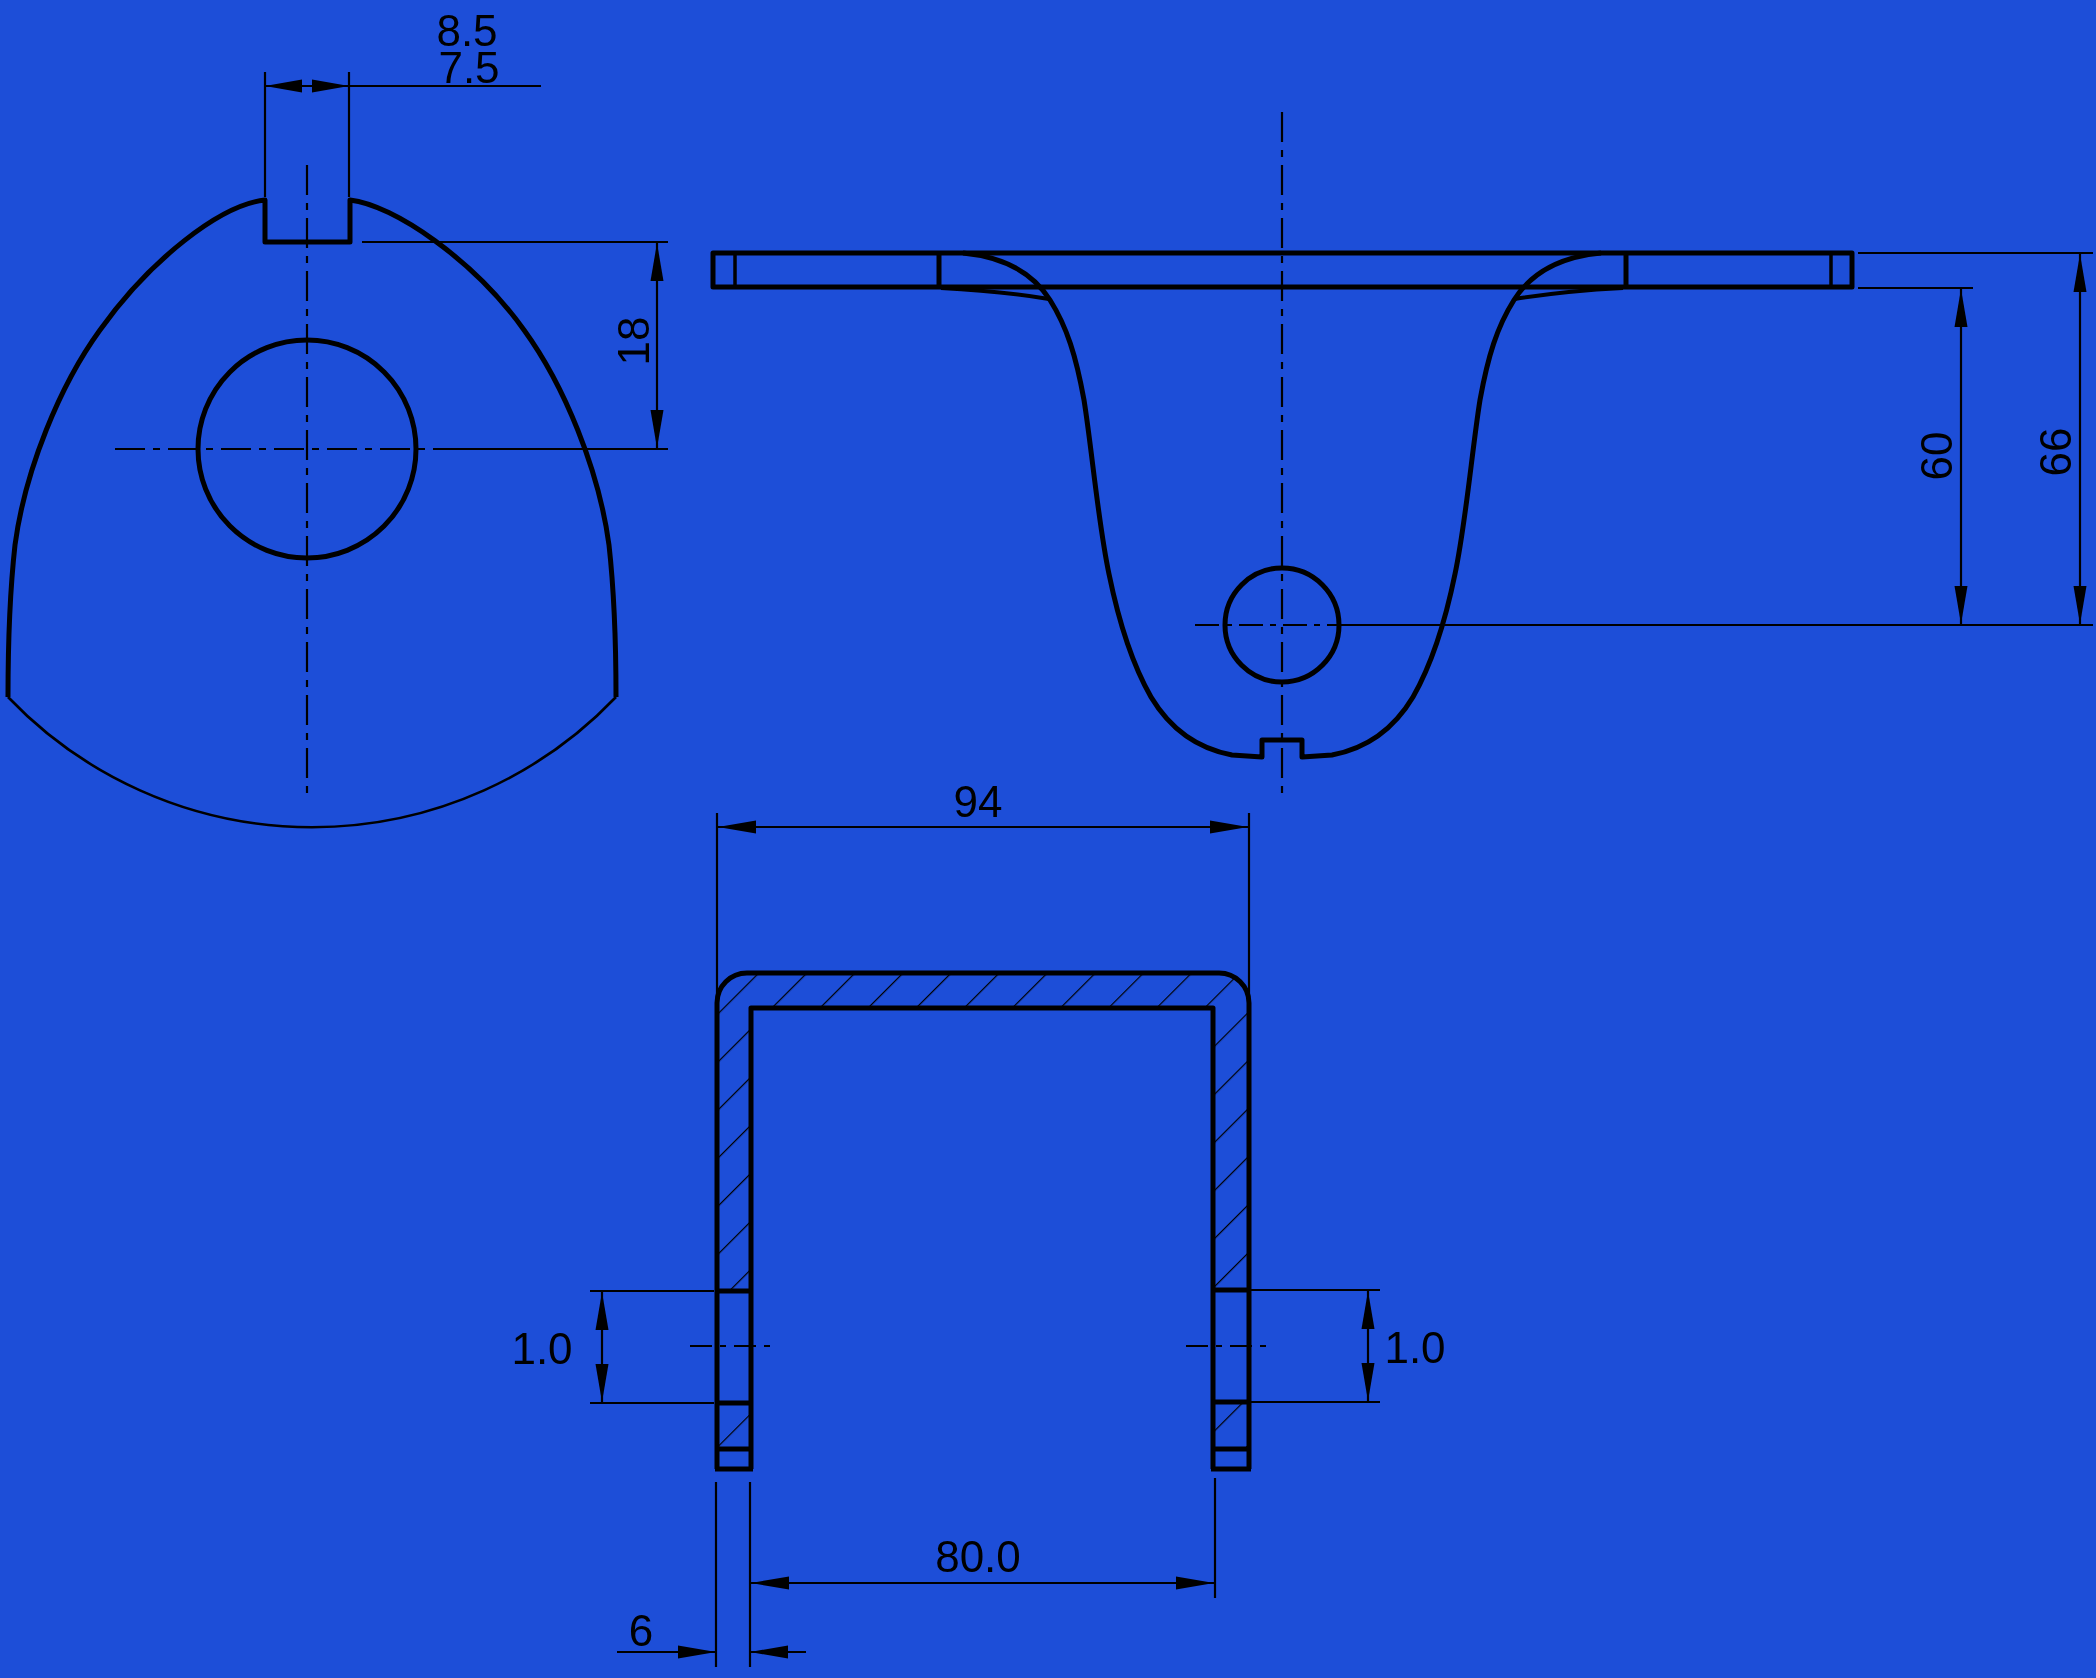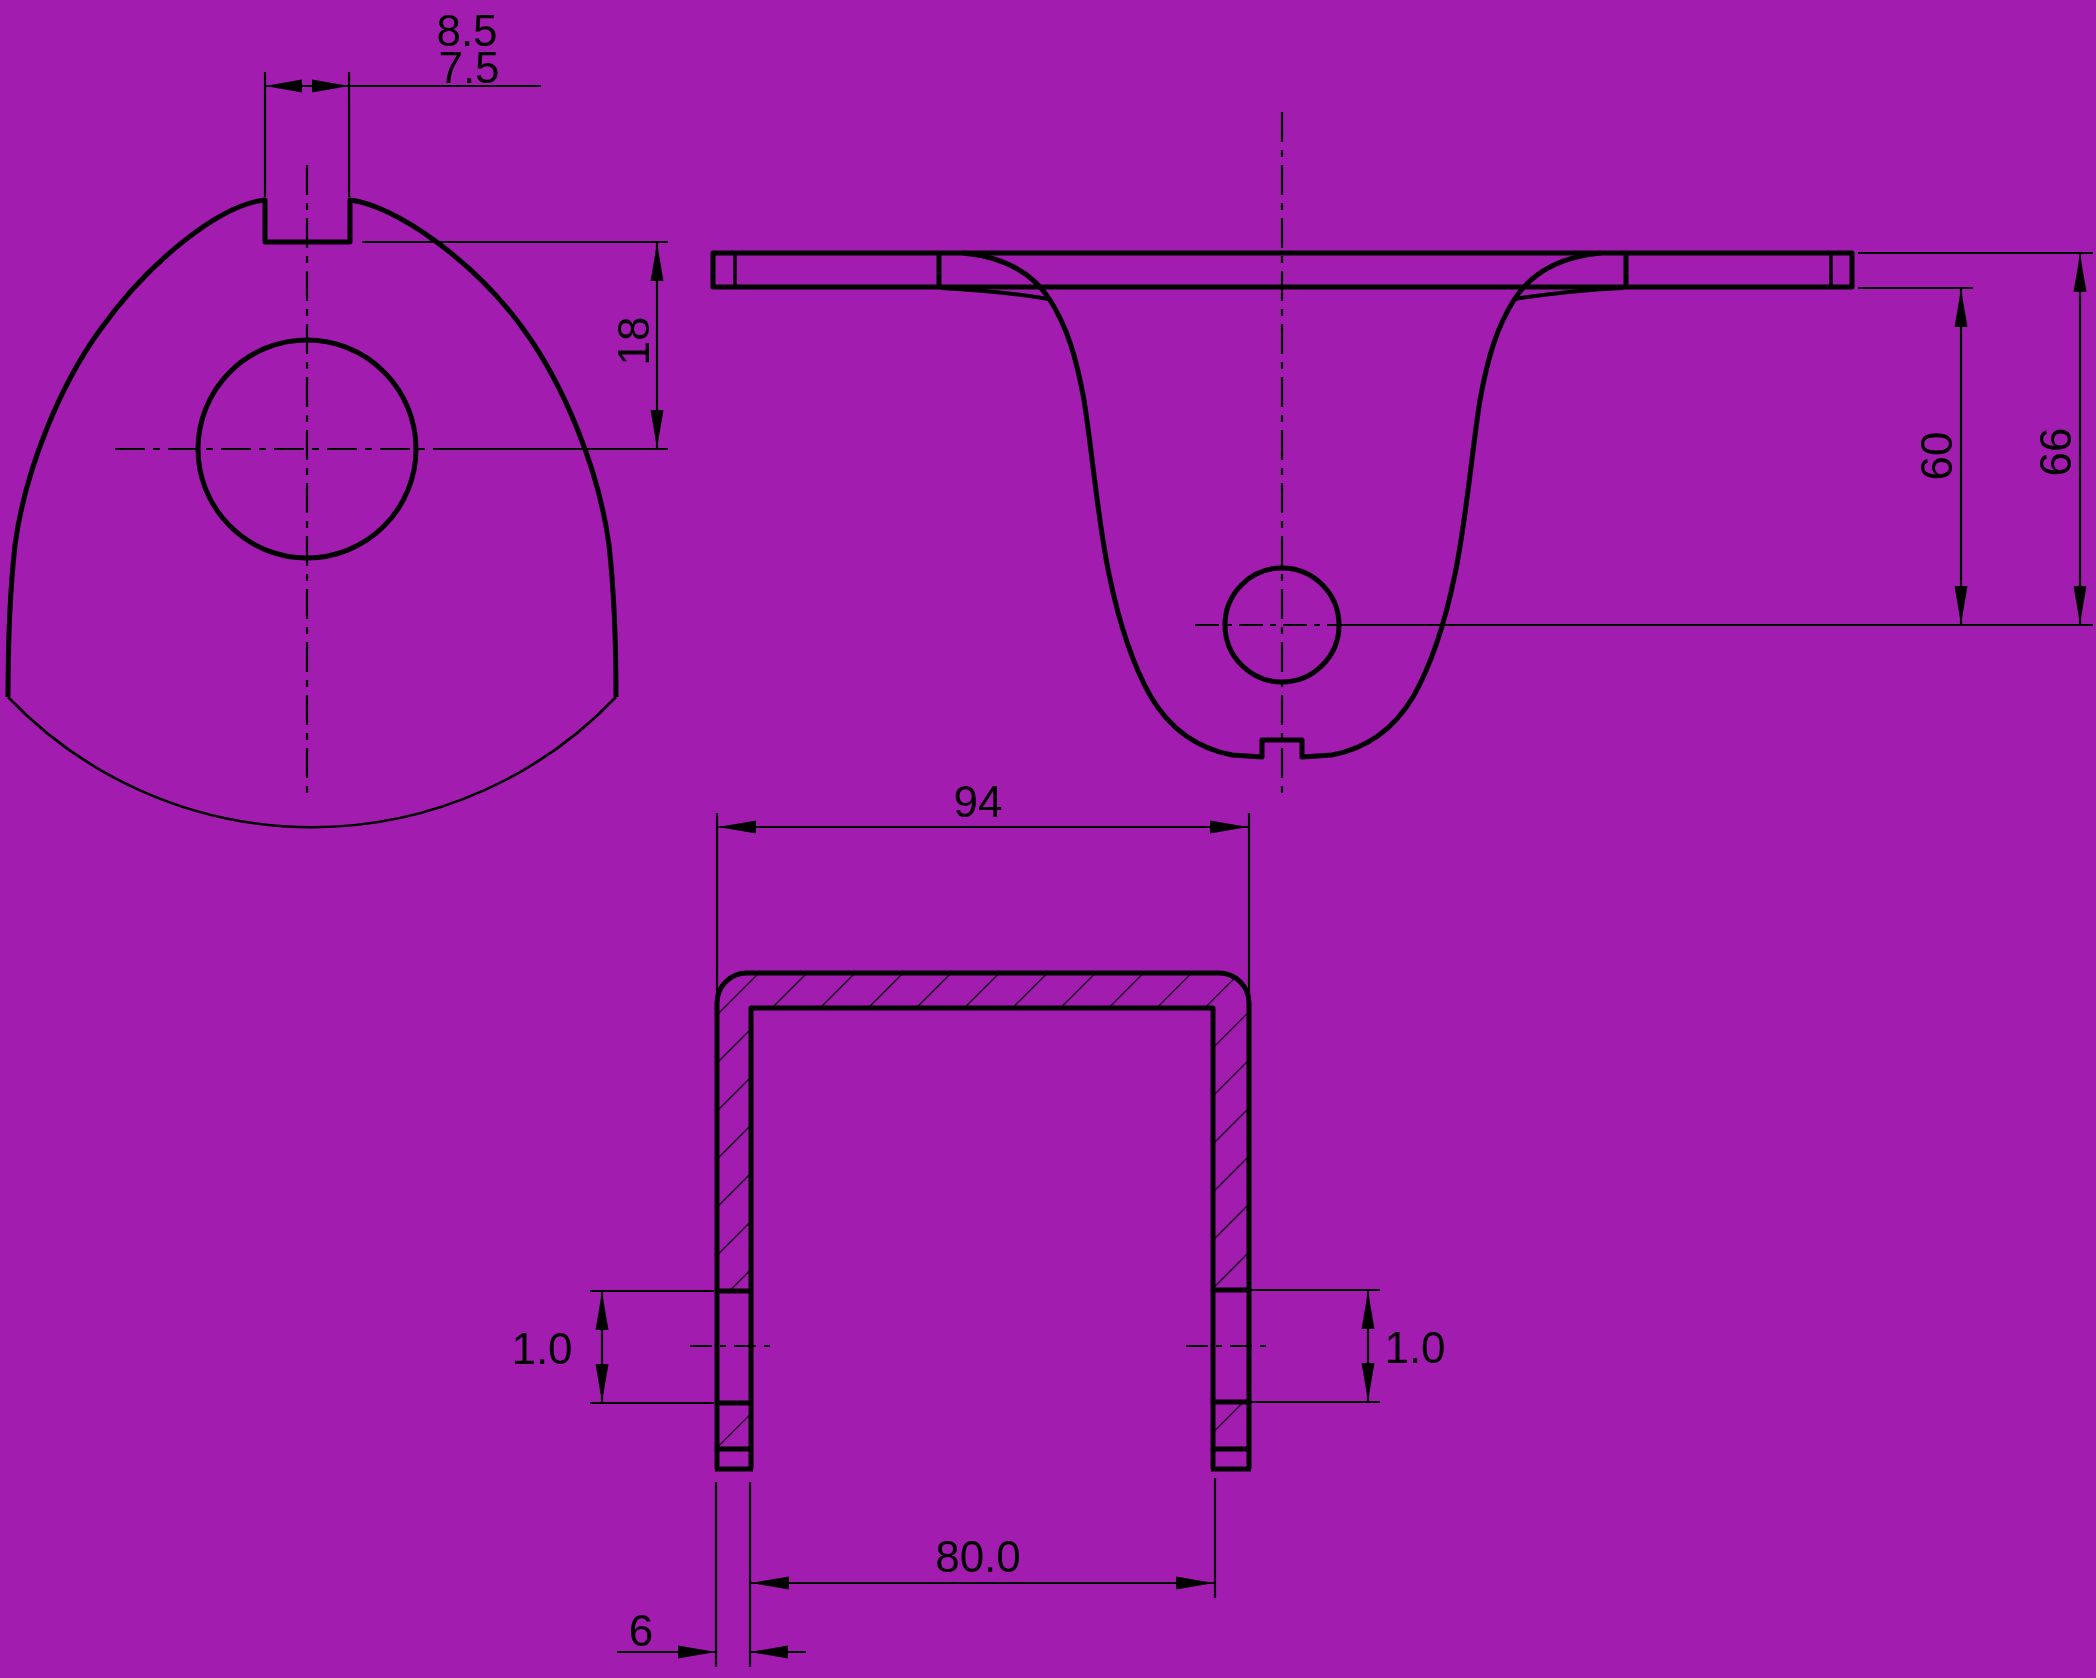--- a/index.html
+++ b/index.html
@@ -1,16 +1,16 @@
 <!DOCTYPE html>
 <html><head>
 <meta charset="utf-8">
 <style>
   html,body{margin:0;padding:0;background:#ffffff;}
-  .page{width:2096px;height:1678px;background:#a21caf;position:relative;overflow:hidden;}
+  .page{width:2096px;height:1678px;background:#1d4ed8;position:relative;overflow:hidden;}
   svg{display:block;}
   svg text{font-family:"Liberation Sans","DejaVu Sans",sans-serif;fill:#000000;}
   .dimtext{font-size:44px;}
 </style>
 </head>
 <body>
 
 <div class="page">
 <svg width="2096" height="1678" viewBox="0 0 2096 1678" xmlns="http://www.w3.org/2000/svg">
   <defs>

